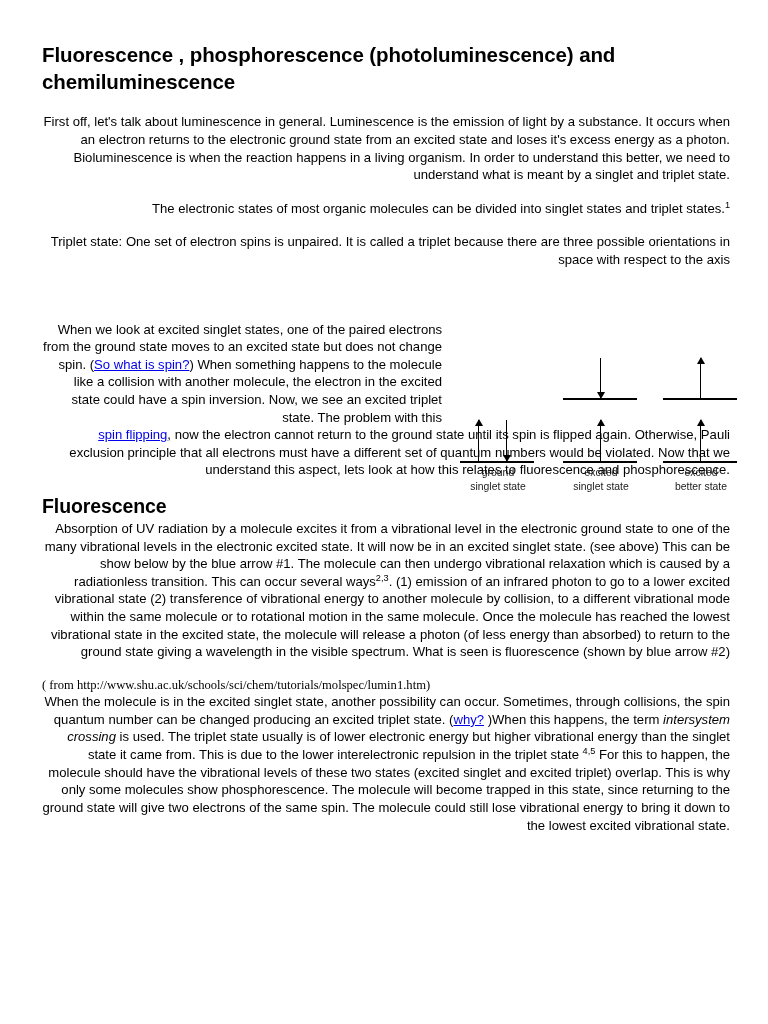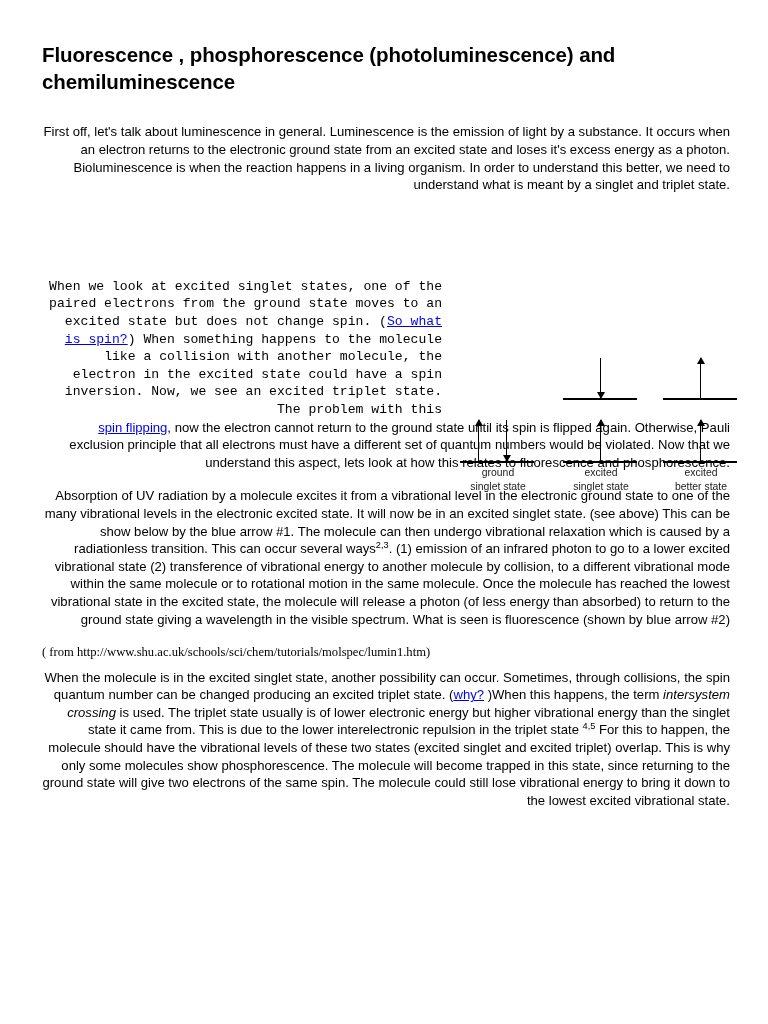--- a/index.html
+++ b/index.html
@@ -20,21 +20,21 @@
     width: 768px;
     height: 1024px;
     box-sizing: border-box;
     padding: 42px 28px 0 42px;
   }
   h1.doc-title {
     font-family: "Liberation Sans", sans-serif;
     font-size: 20.5px;
     font-weight: bold;
     line-height: 1.30;
-    margin: 0 0 28px 0;
+    margin: 0 0 18px 0;
     letter-spacing: -0.1px;
     max-width: 690px;
   }
   h2.section-head {
     font-family: "Liberation Sans", sans-serif;
     font-size: 19.5px;
     font-weight: bold;
     line-height: 1.18;
     margin: 3px 0 2px 0;
     letter-spacing: -0.1px;
@@ -58,21 +58,21 @@
     color: #0000ee;
     text-decoration: underline;
   }
   .ital {
     font-style: italic;
   }
   p.source {
     font-family: "Liberation Serif", serif;
     font-size: 12.6px;
     line-height: 1.3;
-    margin: 14px 0 8px 0;
+    margin: 14px 0 0 0;
   }
 
   
   .diagram {
     position: absolute;
     left: 452px;
     top: 362px;
     width: 296px;
     height: 140px;
   }
@@ -151,22 +151,24 @@
 </style>
 </head>
 <body>
 
 <div class="page">
 
   <h1 class="doc-title">Fluorescence , phosphorescence (photoluminescence) and chemiluminescence</h1>
 
   <p class="body">First off, let's talk about luminescence in general.  Luminescence is the emission of light by a substance. It occurs when an electron returns to the electronic ground state from an excited state and loses it's excess energy as a photon. Bioluminescence is when the reaction happens in a living organism. In order to understand this better, we need to understand what is meant by a singlet and triplet state.</p>
 
-
-
+  <p class="body"><span>The electronic states of most organic molecules can be divided into singlet states and triplet states.</span><span class="sup">1</span></p>
+
+
+  <p class="body">Triplet state: One set of electron spins is unpaired. It is called a triplet because there are three possible orientations in space with respect to the axis</p>
 
   <div class="diagram">
 
     <div class="state-col c1">
       <div class="level lower"></div>
       <div class="arrow up" style="left:22px; top:58px; height:41px;">
         <span class="shaft"></span>
           <span class="head"></span>
       </div>
       <div class="arrow down" style="left:50px; top:58px; height:41px;">
@@ -208,26 +210,27 @@
           <span class="head"></span>
       </div>
       <div class="state-label">
         <span>excited</span>
         <span class="l2">better state</span>
       </div>
     </div>
 
   </div>
 
-  <div class="wrap-col" style="margin-top:84px;font-family:Liberation Mono, monospace;">
+  <div class="wrap-col" style="margin-top:52px;">
     <p class="body tight" style="max-width:400px;"><span>When we look at excited singlet states, one of the paired electrons from the ground state moves to an excited state but does not change spin. (</span><a class="link" href="#">So what is spin?</a><span>) When something happens to the molecule like a collision with another molecule, the electron in the excited state could have a spin inversion. Now, we see an excited triplet state. The problem with this </span></p>
   </div>
 
   <p class="body" style="margin-top:0;"><a class="link" href="#">spin flipping</a><span>, now the electron cannot return to the ground state until its spin is flipped again. Otherwise, Pauli exclusion principle that all electrons must have a different set of quantum numbers would be violated. Now that we understand this aspect, lets look at how this relates to fluorescence and phosphorescence.</span></p>
 
+  <h2 class="section-head">Fluorescence</h2>
 
   <p class="body"><span>Absorption of UV radiation by a molecule excites it from a vibrational level in the electronic ground state to one of the many vibrational levels in the electronic excited state. It will now be in an excited singlet state. (see above)  This can be show below by the blue arrow #1. The molecule can then undergo vibrational relaxation which is caused by a radiationless transition. This can occur several ways</span><span class="sup">2,3</span><span>. (1) emission of an infrared photon to go to a lower excited vibrational state (2) transference of vibrational energy to another molecule by collision, to a different vibrational mode within the same molecule or to rotational motion in the same molecule. Once the molecule has reached the lowest vibrational state in the excited state, the molecule will release a photon (of less energy than absorbed) to return to the ground state giving a wavelength in the visible spectrum. What is seen is fluorescence (shown by blue arrow #2)</span></p>
 
   <p class="source">( from http://www.shu.ac.uk/schools/sci/chem/tutorials/molspec/lumin1.htm)</p>
 
 
   <p class="body"><span>When the molecule is in the excited singlet state, another possibility can occur. Sometimes, through collisions, the spin quantum number can be changed producing an excited triplet state. (</span><a class="link" href="#">why?</a><span> )When this happens, the term </span><span class="ital">intersystem crossing</span><span> is used. The triplet state usually is of lower electronic energy but higher vibrational energy than the singlet state it came from. This is due to the lower interelectronic repulsion in the triplet state </span><span class="sup">4,5</span><span> For this to happen, the molecule should have the vibrational levels of these two states (excited singlet and excited triplet) overlap. This is why only some molecules show phosphorescence. The molecule will become trapped in this state, since returning to the ground state will give two electrons of the same spin. The molecule could still lose vibrational energy to bring it down to the lowest excited vibrational state.</span></p>
 
 </div>
 

